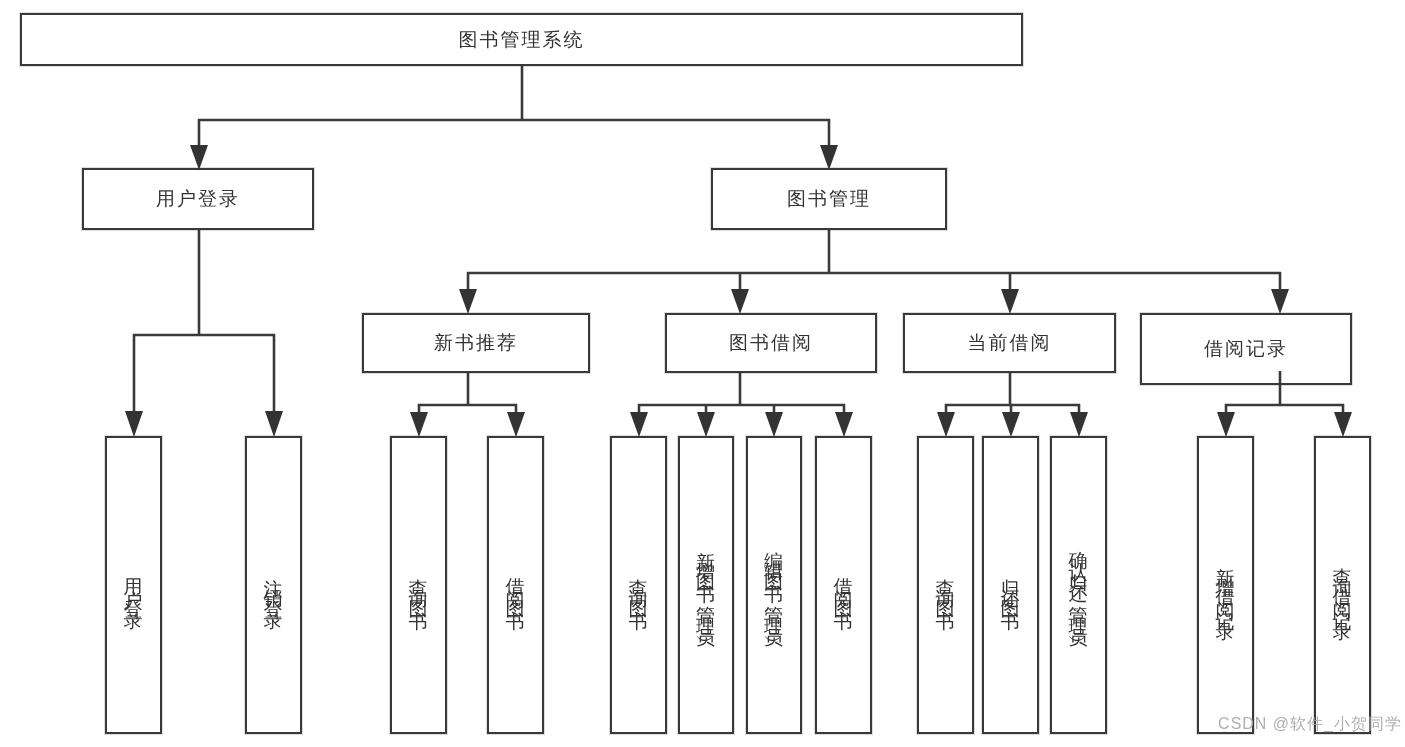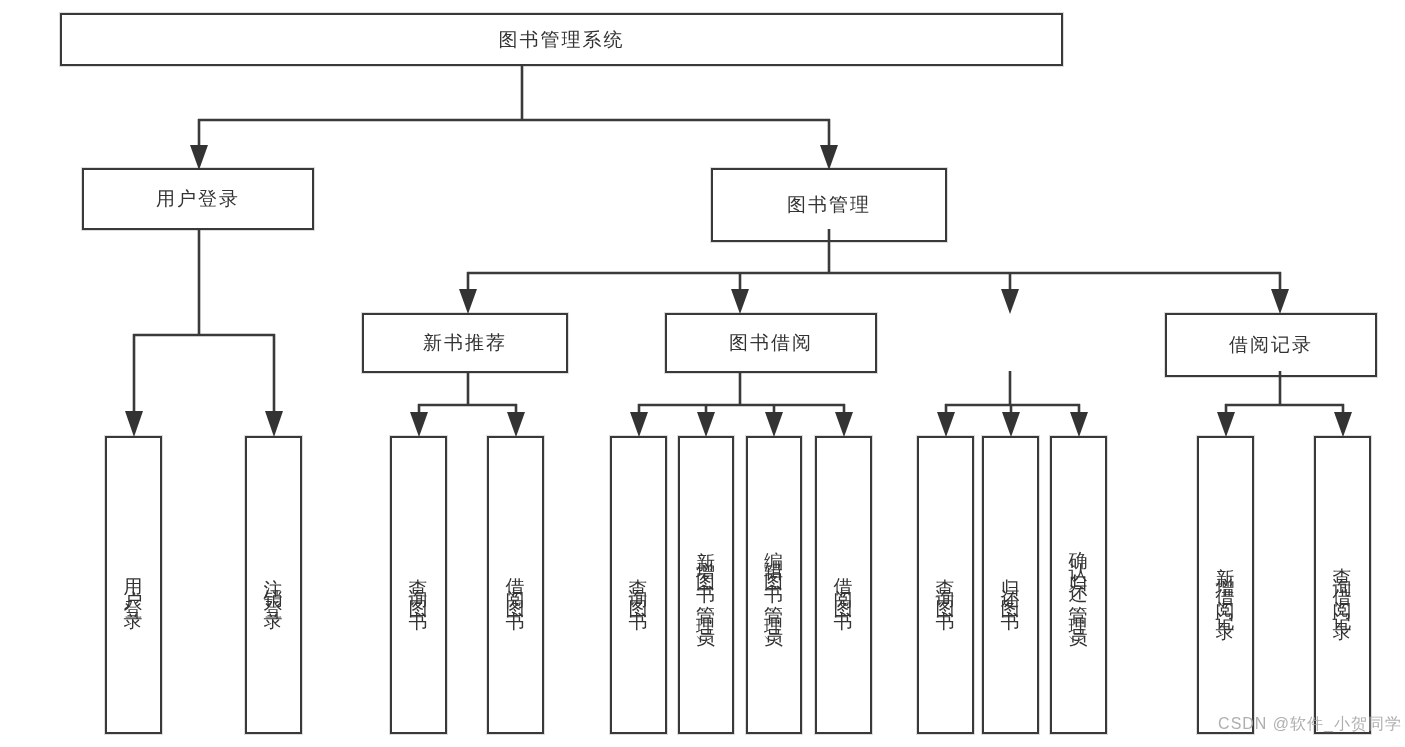--- a/index.html
+++ b/index.html
@@ -102,28 +102,29 @@
     <polygon class="ah" points="1070,412 1088,412 1079,437"></polygon>
 
     <line class="ln" x1="1280" y1="371" x2="1280" y2="406"></line>
     <line class="ln" x1="1225" y1="405" x2="1344" y2="405"></line>
     <line class="ln" x1="1226" y1="404" x2="1226" y2="415"></line>
     <polygon class="ah" points="1217,412 1235,412 1226,437"></polygon>
     <line class="ln" x1="1343" y1="404" x2="1343" y2="415"></line>
     <polygon class="ah" points="1334,412 1352,412 1343,437"></polygon>
   </svg>
 
-  <div class="node root" style="left:20px;top:13px;width:1003px;height:53px;margin-left:40px;">图书管理系统</div>
+  <div class="node root" style="left:20px;top:13px;width:1003px;height:53px;">图书管理系统</div>
 
   <div class="node hnode" style="left:82px;top:168px;width:232px;height:62px;">用户登录</div>
-  <div class="node hnode" style="left:711px;top:168px;width:236px;height:74px;">图书管理</div>
+  <div class="node hnode" style="left:711px;top:168px;width:236px;height:62px;">图书管理</div>
 
-  <div class="node hnode" style="left:362px;top:313px;width:206px;height:60px;">新书推荐</div>
+  <div class="node hnode" style="left:362px;top:313px;width:228px;height:60px;">新书推荐</div>
   <div class="node hnode" style="left:665px;top:313px;width:212px;height:60px;">图书借阅</div>
-  <div class="node hnode" style="left:1165px;top:313px;width:212px;height:64px;">借阅记录</div>
+  <div class="node hnode" style="left:903px;top:313px;width:213px;height:60px;">当前借阅</div>
+  <div class="node hnode" style="left:1140px;top:313px;width:212px;height:72px;">借阅记录</div>
 
   <div class="node vnode" style="left:105px;top:436px;width:57px;height:298px;">
     <span>用户登录</span>
   </div>
   <div class="node vnode" style="left:245px;top:436px;width:57px;height:298px;">
     <span>注销登录</span>
   </div>
 
   <div class="node vnode" style="left:390px;top:436px;width:57px;height:298px;">
     <span>查询图书</span>

